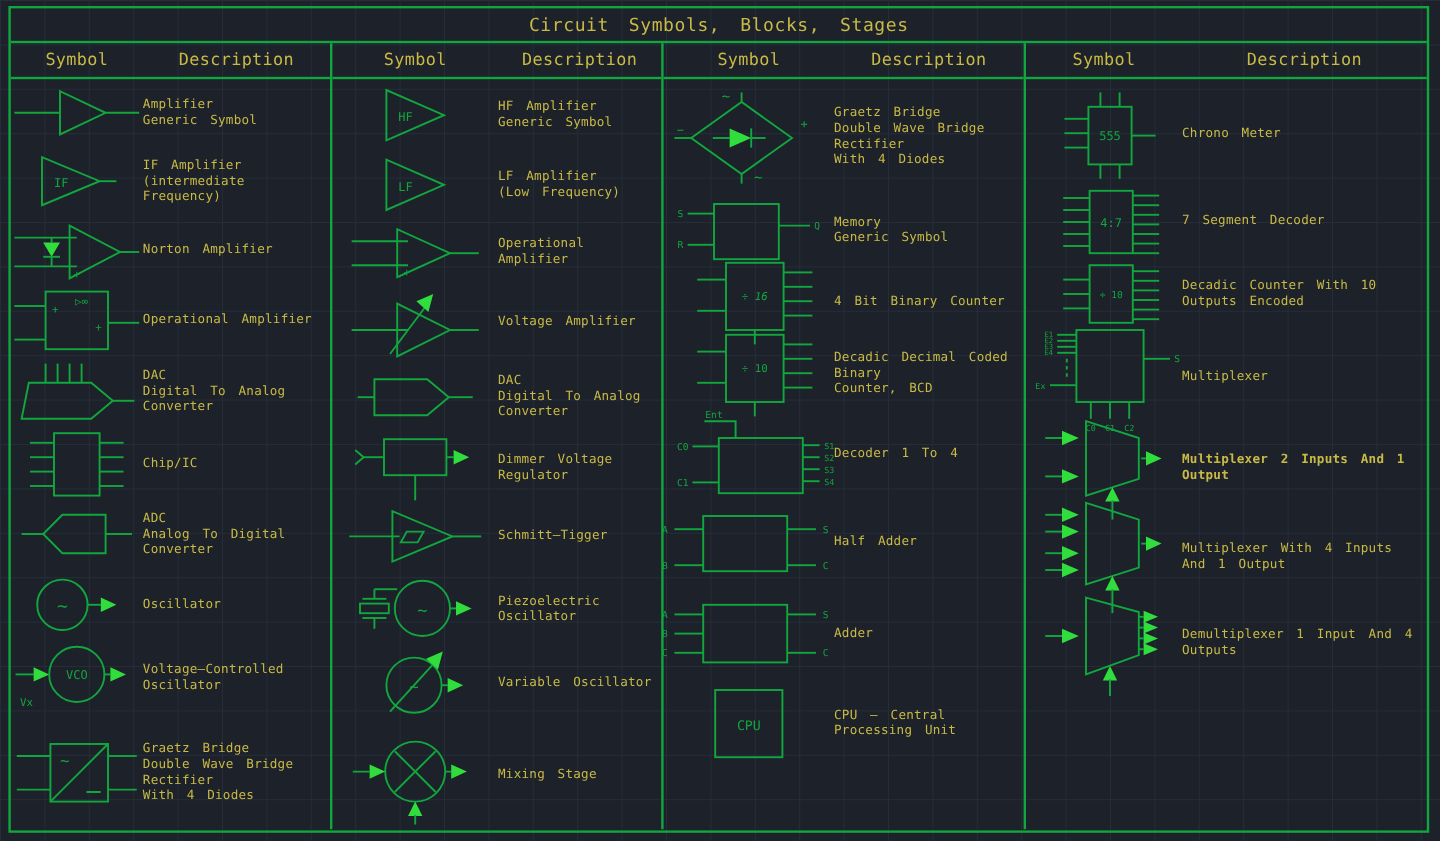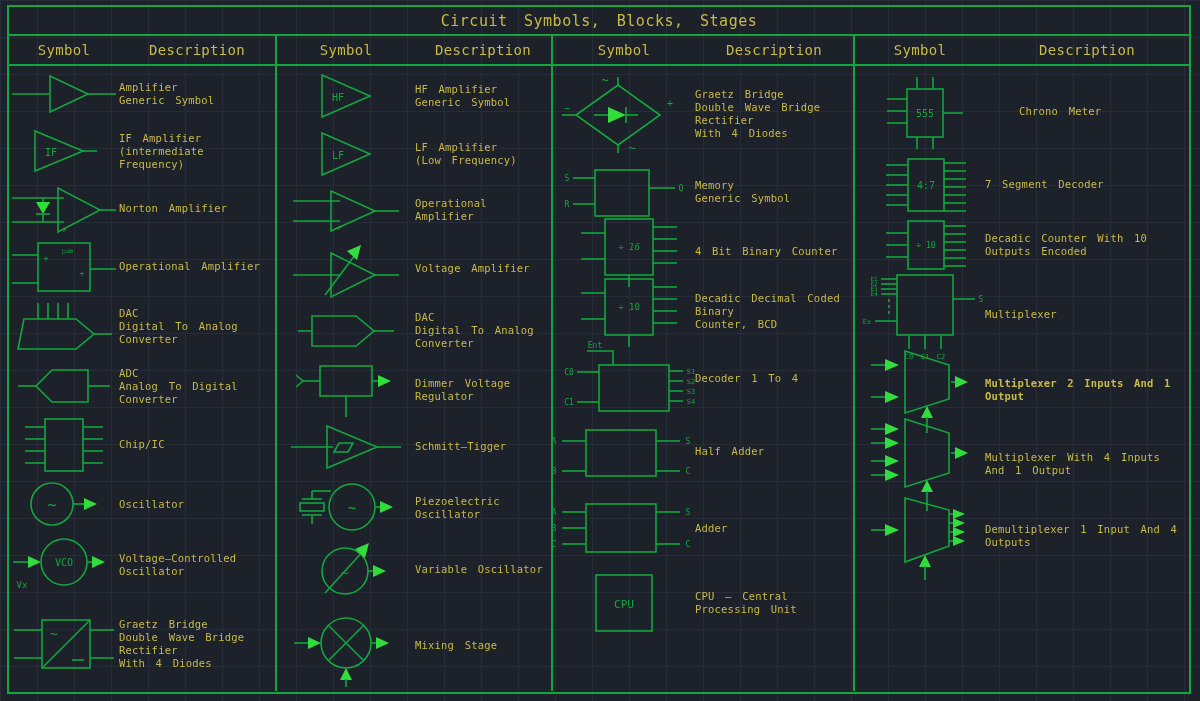--- a/index.html
+++ b/index.html
@@ -125,53 +125,53 @@
                   <polygon points="8,16 60,16 78,31 60,46 2,46"></polygon>
                   <line x1="78" y1="31" x2="96" y2="31"></line>
                 </g>
               </svg>
             </div>
             <div class="desc">
               <div>DAC</div>
               <div>Digital To Analog Converter</div>
             </div>
           </div>
-          <div class="row" style="height: 58px;">
-            <div class="sym-cell" style="width: 110px;">
-              <svg width="92" height="36" viewBox="0 0 92 36">
-                <g stroke="#12a63e" fill="none" stroke-width="1.6" font-family="DejaVu Sans Mono, monospace">
-                  <line x1="0" y1="18" x2="18" y2="18"></line>
-                  <polygon points="34,2 70,2 70,34 34,34 18,18"></polygon>
-                  <line x1="70" y1="18" x2="92" y2="18"></line>
-                </g>
-              </svg>
-            </div>
-            <div class="desc">
-              <div>ADC</div>
-              <div>Analog To Digital Converter</div>
-            </div>
-          </div>
           <div class="row" style="height: 59px;">
             <div class="sym-cell" style="width: 110px;">
               <svg width="78" height="56" viewBox="0 0 78 56">
                 <g stroke="#12a63e" fill="none" stroke-width="1.6" font-family="DejaVu Sans Mono, monospace">
                   <rect x="20" y="2" width="38" height="52"></rect>
                   <line x1="0" y1="10" x2="20" y2="10"></line>
                   <line x1="58" y1="10" x2="78" y2="10"></line>
                   <line x1="0" y1="22" x2="20" y2="22"></line>
                   <line x1="58" y1="22" x2="78" y2="22"></line>
                   <line x1="0" y1="34" x2="20" y2="34"></line>
                   <line x1="58" y1="34" x2="78" y2="34"></line>
                   <line x1="0" y1="46" x2="20" y2="46"></line>
                   <line x1="58" y1="46" x2="78" y2="46"></line>
                 </g>
               </svg>
             </div>
             <div class="desc">
               <div>Chip/IC</div>
+            </div>
+          </div>
+          <div class="row" style="height: 58px;">
+            <div class="sym-cell" style="width: 110px;">
+              <svg width="92" height="36" viewBox="0 0 92 36">
+                <g stroke="#12a63e" fill="none" stroke-width="1.6" font-family="DejaVu Sans Mono, monospace">
+                  <line x1="0" y1="18" x2="18" y2="18"></line>
+                  <polygon points="34,2 70,2 70,34 34,34 18,18"></polygon>
+                  <line x1="70" y1="18" x2="92" y2="18"></line>
+                </g>
+              </svg>
+            </div>
+            <div class="desc">
+              <div>ADC</div>
+              <div>Analog To Digital Converter</div>
             </div>
           </div>
           <div class="row" style="height: 60px;">
             <div class="sym-cell" style="width: 110px;">
               <svg width="72" height="46" viewBox="0 0 72 46">
                 <g stroke="#12a63e" fill="none" stroke-width="1.6" font-family="DejaVu Sans Mono, monospace">
                   <circle cx="24" cy="23" r="21"></circle>
                   <text x="24" y="29" font-size="15" text-anchor="middle" fill="#12a63e" stroke="none">~</text>
                   <line x1="45" y1="23" x2="56" y2="23"></line>
                   <polygon points="56,17 56,29 69,23" fill="#31dd3d" stroke="none"></polygon>
@@ -563,21 +563,21 @@
             <div class="desc">
               <div>CPU — Central Processing Unit</div>
             </div>
           </div>
         </div>
         <div class="col">
           <div class="col-header">
             <span class="h-sym" style="width: 130px;">Symbol</span>
             <span class="h-desc">Description</span>
           </div>
-          <div class="row" style="height: 91px; gap: 34px;">
+          <div class="row" style="height: 91px;">
             <div class="sym-cell" style="width: 130px;">
               <svg width="110" height="74" viewBox="0 0 110 74">
                 <g stroke="#12a63e" fill="none" stroke-width="1.6" font-family="DejaVu Sans Mono, monospace">
                   <rect x="42" y="14" width="36" height="48"></rect>
                   <text x="60" y="42" font-size="10" text-anchor="middle" fill="#12a63e" stroke="none">555</text>
                   <line x1="22" y1="24" x2="42" y2="24"></line>
                   <line x1="22" y1="36" x2="42" y2="36"></line>
                   <line x1="22" y1="48" x2="42" y2="48"></line>
                   <line x1="78" y1="38" x2="98" y2="38"></line>
                   <line x1="52" y1="2" x2="52" y2="14"></line>

